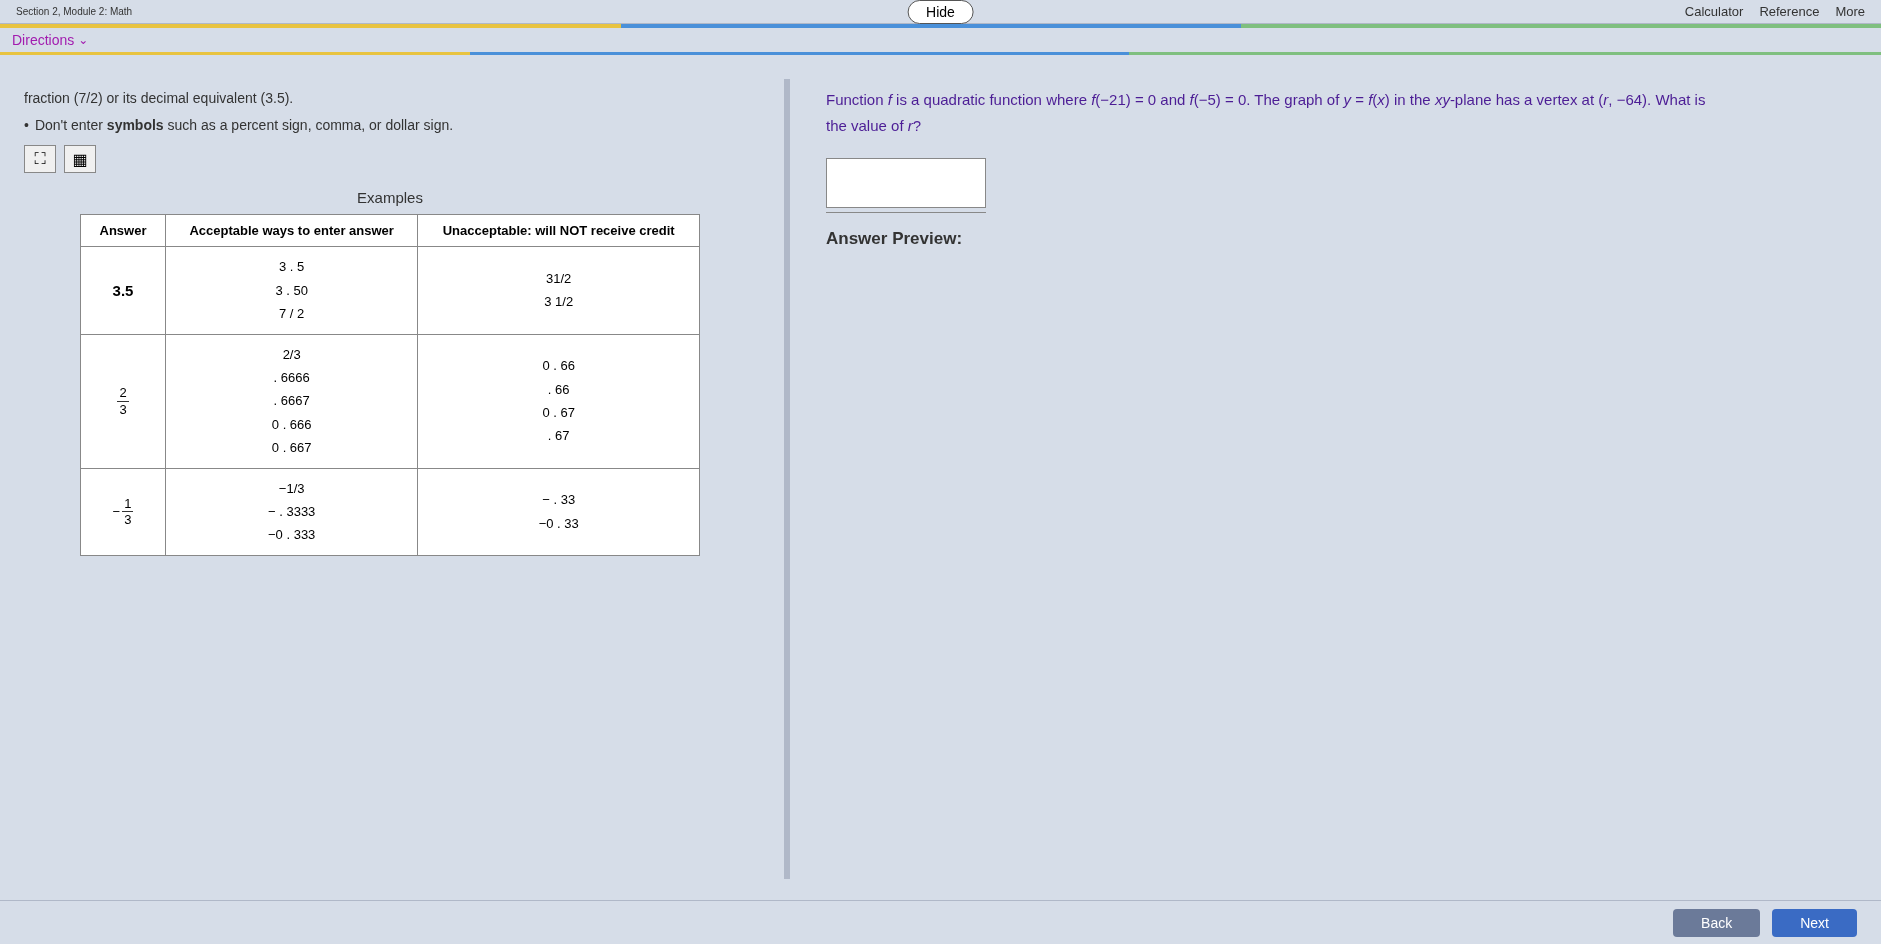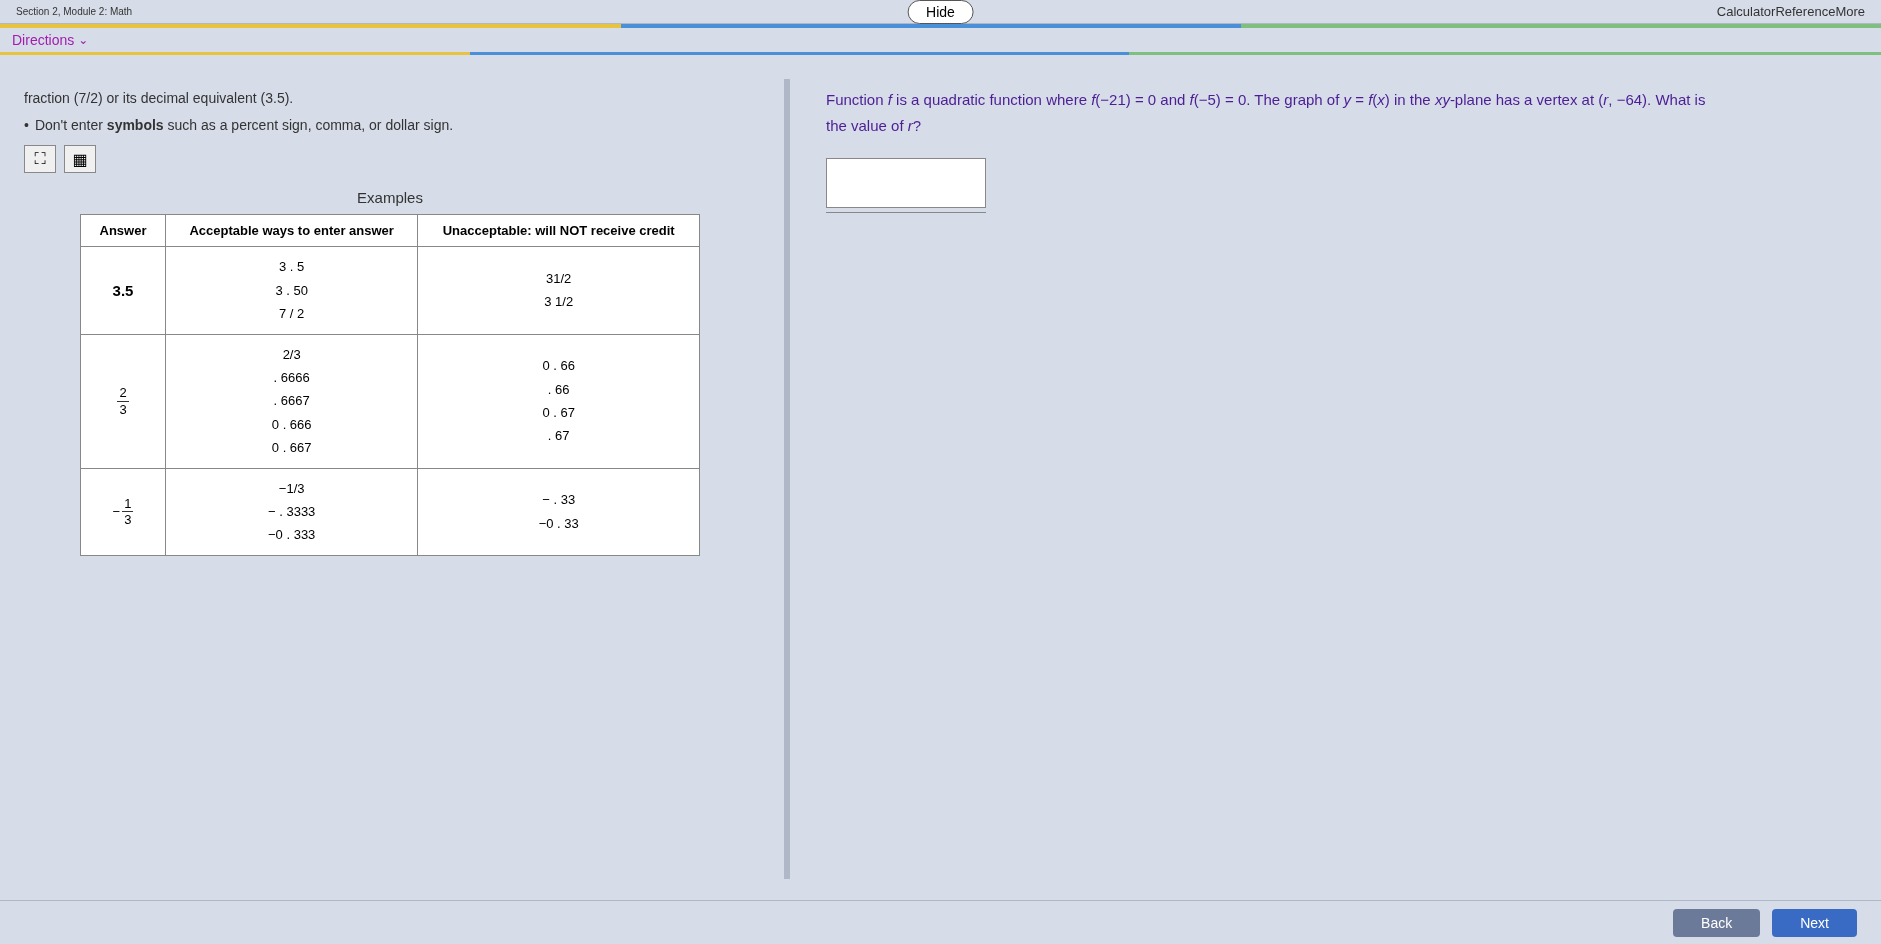--- a/index.html
+++ b/index.html
@@ -33,20 +33,21 @@
       border: 1px solid #555;
       border-radius: 20px;
       padding: 3px 18px;
       background: white;
       font-size: 14px;
       cursor: pointer;
       font-family: Arial, sans-serif;
     }
     .top-bar-right {
       display: flex;
+      gap: 16px;
       font-size: 13px;
       font-family: Arial, sans-serif;
       color: #333;
     }
     .top-bar-right span { cursor: pointer; }
     .colored-line-bar {
       height: 4px;
       background: linear-gradient(to right, #e8c340 0%, #e8c340 33%, #4a90d9 33%, #4a90d9 66%, #7fbf7f 66%, #7fbf7f 100%);
       width: 100%;
     }
@@ -357,19 +358,20 @@
 
   <div class="right-panel">
 
     <div class="question-text">
       Function <em>f</em> is a quadratic function where <em>f</em>(−21) = 0 and <em>f</em>(−5) = 0. The graph of <em>y</em> = <em>f</em>(<em>x</em>) in the <em>xy</em>-plane has a vertex at (<em>r</em>, −64). What is the value of <em>r</em>?
     </div>
 
     <div class="answer-box"></div>
     <div class="answer-underline"></div>
 
+    <div class="answer-preview">Answer Preview:</div>
   </div>
 </div>
 
 <div class="bottom-bar">
   <button class="nav-btn back-btn">Back</button>
   <button class="nav-btn next-btn">Next</button>
 </div>
 
 </body></html>

